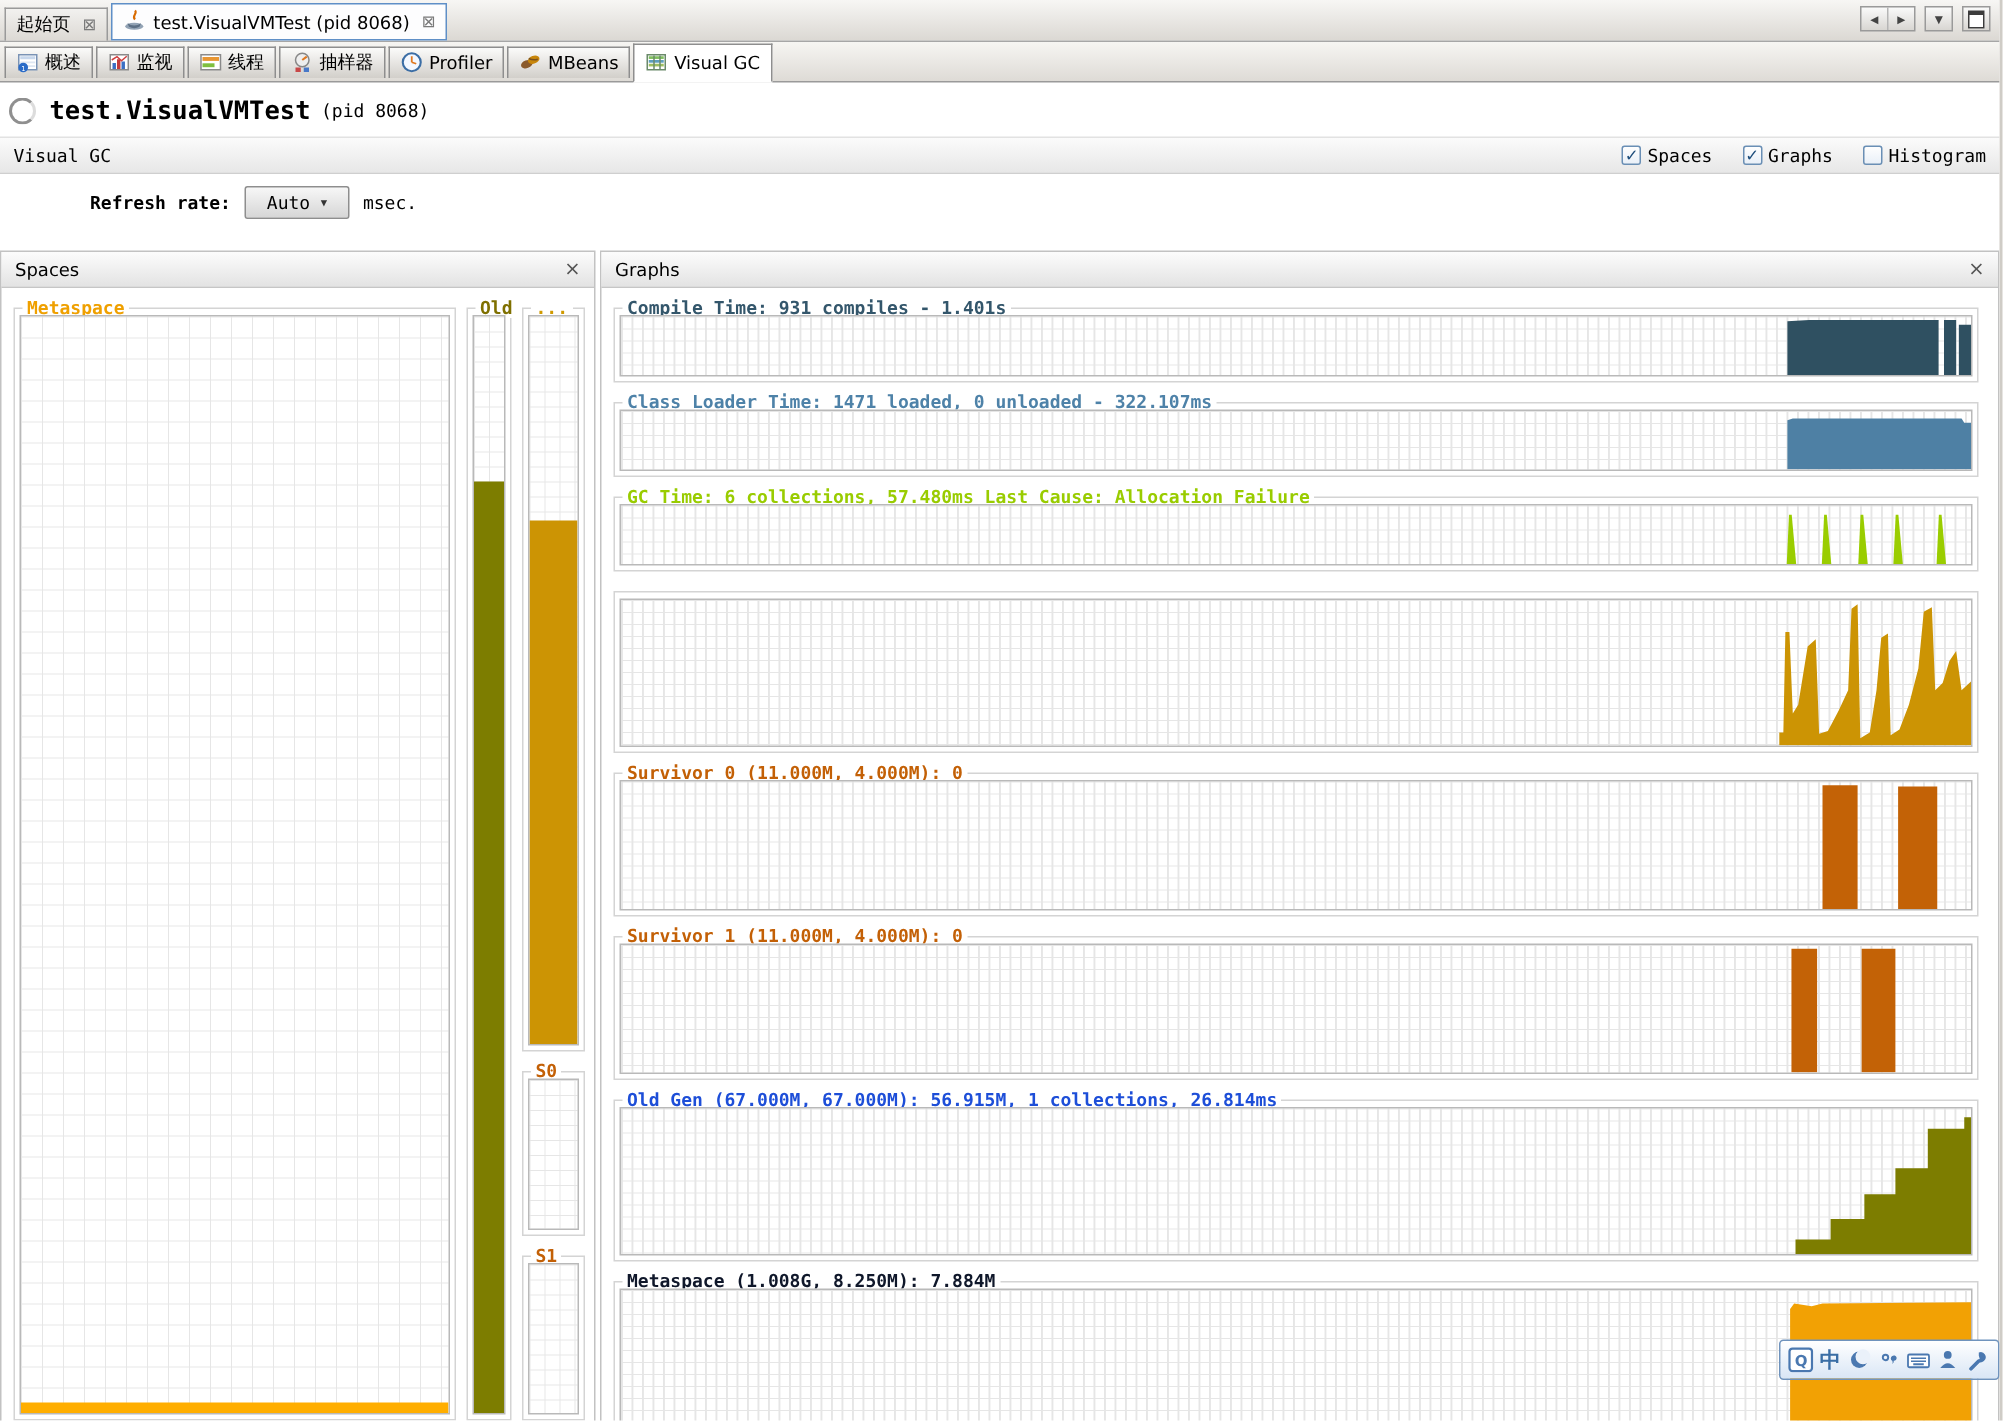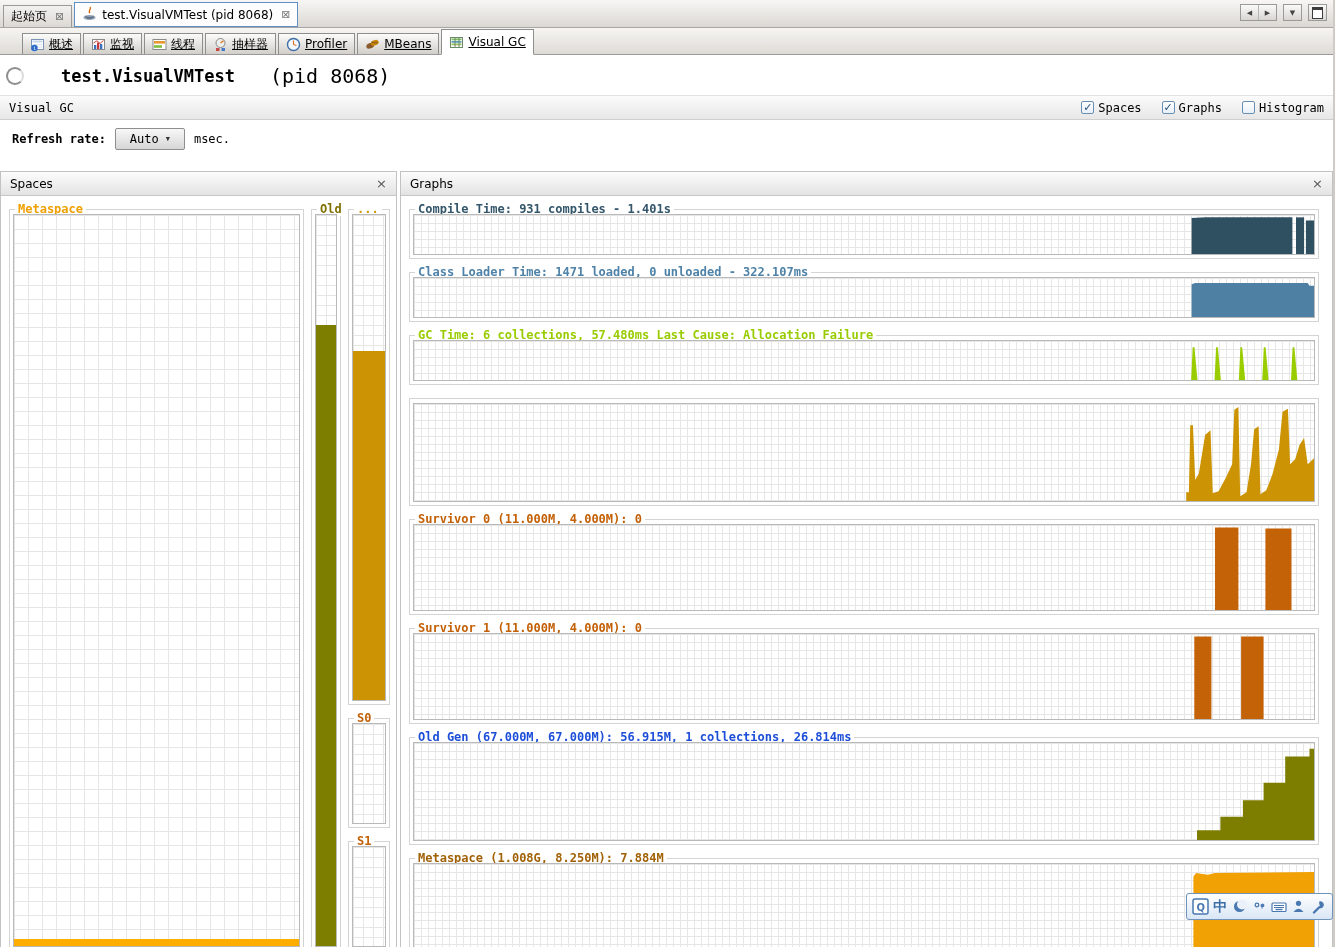--- a/index.html
+++ b/index.html
@@ -14,44 +14,44 @@
   .doc-tab.selected{background:#fdfdfe;border:1px solid #5f8fc7;height:23px;margin-bottom:0;}
   .tab-close{color:#7a7a7a;font-size:11px;margin-left:3px;line-height:1;}
   .win-controls{position:absolute;right:6px;top:4px;display:flex;gap:6px;align-items:center;}
   .wc-group{display:flex;border:1px solid #9a9a9a;background:linear-gradient(#fafafa,#d8d6d2);}
   .wc-btn{width:17px;height:15px;display:flex;align-items:center;justify-content:center;
           font-size:7px;color:#444;border-right:1px solid #b5b5b5;}
   .wc-btn:last-child{border-right:none;}
   .wc-max{width:9px;height:8px;border:1px solid #3c3c3c;border-top:3px solid #3c3c3c;background:#fff;}
   
   .view-tabbar{height:26px;background:linear-gradient(#f6f5f2,#dedbd6);border-bottom:1px solid #9a9a9a;
-               display:flex;align-items:flex-end;padding-left:22px;position:relative;z-index:2;text-decoration:underline;}
+               display:flex;align-items:center;padding-left:3px;position:relative;z-index:2;}
   .view-tab{display:flex;align-items:center;gap:4px;height:20px;padding:0 7px;margin-right:2px;
             border:1px solid #8e8e8e;border-bottom:none;background:linear-gradient(#fbfbfa,#d2cfca);cursor:default;}
   .view-tab.selected{background:#fff;height:24px;margin-bottom:-1px;border-bottom:1px solid #fff;}
   .view-tab svg{display:block;}
   
-  .app-header{display:flex;align-items:center;padding:9px 6px 7px 6px;background:#fff;gap:28px;}
+  .app-header{display:flex;align-items:center;padding:9px 6px 7px 6px;background:#fff;}
   .spinner{width:14px;height:14px;border:2px solid #8f8f8f;border-right-color:#dcdcdc;border-radius:50%;}
   .page-title{font-family:"DejaVu Sans Mono",monospace;font-weight:bold;font-size:17px;margin-left:9px;}
-  .page-pid{font-family:"DejaVu Sans Mono",monospace;font-size:20px;margin-left:7px;}
+  .page-pid{font-family:"DejaVu Sans Mono",monospace;font-size:12px;margin-left:7px;}
   
   .section-bar{height:23px;background:linear-gradient(#fbfbfb,#e7e7e7);border-top:1px solid #e2e2e2;
                border-bottom:1px solid #cfcfcf;display:flex;align-items:center;padding:0 9px;}
   .sb-title{font-family:"DejaVu Sans Mono",monospace;font-size:12px;}
   .sb-spacer{flex:1;}
   .cb-wrap{display:flex;align-items:center;gap:4px;margin-left:20px;}
   .checkbox{width:13px;height:13px;box-sizing:border-box;border:1px solid #6a8fb5;border-radius:2px;
             background:linear-gradient(#fefefe,#e9f0f8);display:inline-flex;align-items:center;justify-content:center;
             font-size:11px;font-weight:bold;color:#1e4e7c;}
   .checkbox.checked::after{content:"✓";}
   .cb-label{font-family:"DejaVu Sans Mono",monospace;}
   
   .refresh-row{height:38px;display:flex;align-items:center;padding:0 12px;
-               font-family:"DejaVu Sans Mono",monospace;font-size:12px;}
+               font-family:"DejaVu Sans Mono",monospace;font-size:12px;margin-left:48px;}
   .refresh-label{font-weight:bold;}
   .dropdown{margin:0 9px;min-width:56px;height:20px;border:1px solid #8e8e8e;border-radius:2px;
             background:linear-gradient(#f7f7f7,#d6d6d6);display:inline-flex;align-items:center;
             justify-content:center;gap:7px;padding:0 6px;}
   .dd-arrow{font-size:7px;color:#333;}
   
   .panels{display:flex;gap:3px;margin-top:13px;height:789px;}
   .panel{display:flex;flex-direction:column;border:1px solid #c2c2c2;box-sizing:border-box;background:#fff;}
   .panel-spaces{width:397px;flex:none;margin-left:0;}
   .panel-graphs{flex:1;}
@@ -352,21 +352,21 @@
           </div>
           <div class="group graph-group">
             <span class="group-label" style="color: #1d4ed8;">Old Gen (67.000M, 67.000M): 56.915M, 1 collections, 26.814ms</span>
             <div class="chart" style="height:99px">
                 <svg viewBox="0 0 100 100" preserveAspectRatio="none">
                   <polygon points="87,100 87,90 89.6,90 89.6,76 92.1,76 92.1,59 94.4,59 94.4,41 96.8,41 96.8,14 99.5,14 99.5,6 100,6 100,100" fill="#7D7D00"></polygon>
                 </svg>
               </div>
           </div>
           <div class="group graph-group">
-            <span class="group-label" style="color: #a16207;">Metaspace (1.008G, 8.250M): 7.884M</span>
+            <span class="group-label" style="color: #0f172a;">Metaspace (1.008G, 8.250M): 7.884M</span>
             <div class="chart" style="height:92px">
                 <svg viewBox="0 0 100 100" preserveAspectRatio="none">
                   <polygon points="86.6,100 86.6,14 86.9,10 88.2,12 89,10 100,9 100,100" fill="#F2A104"></polygon>
                 </svg>
               </div>
           </div>
         </div>
       </div>
     </div>
   </div>

